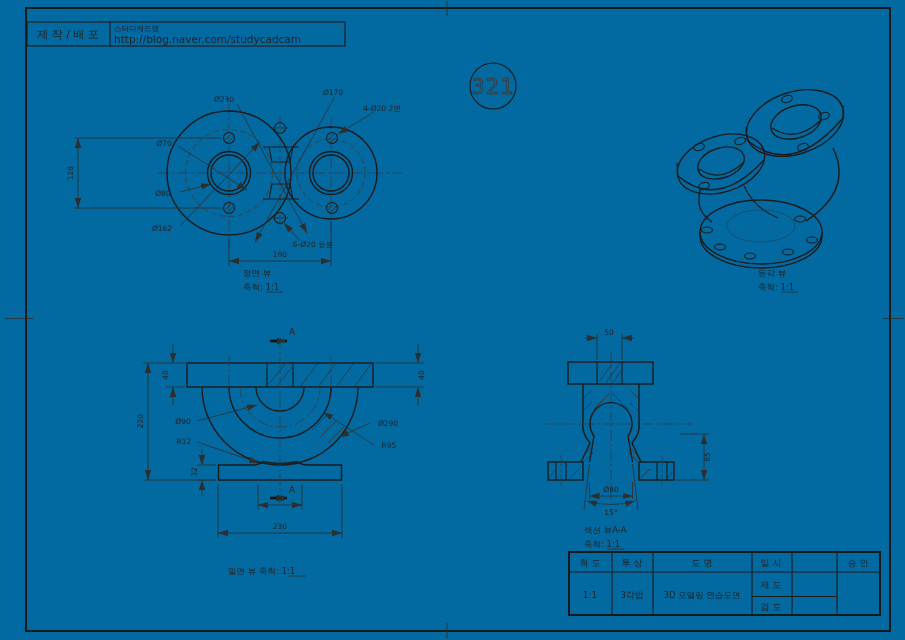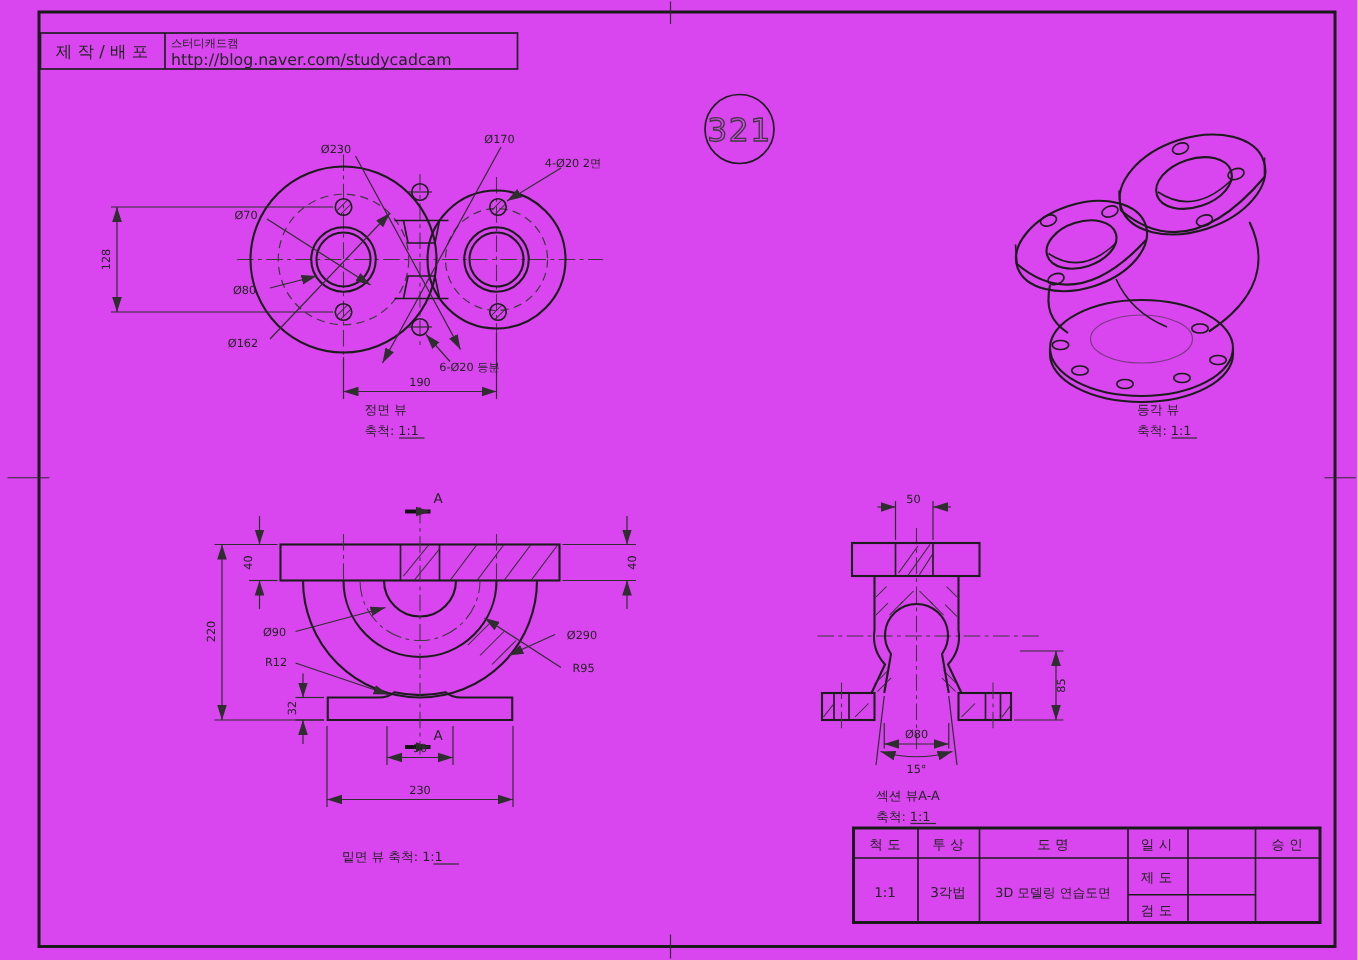--- a/index.html
+++ b/index.html
@@ -1,16 +1,16 @@
 <!DOCTYPE html>
 <html><head>
 <meta charset="utf-8">
 <style>
   html,body{margin:0;padding:0;background:#f5f5f5;}
-  #stage{position:relative;width:905px;height:640px;background:#d946ef;overflow:hidden;
+  #stage{position:relative;width:905px;height:640px;background:#0369a1;overflow:hidden;
          font-family:"DejaVu Sans",sans-serif;}
   svg{position:absolute;left:0;top:0;}
   .frame{stroke:#1a1a1a;stroke-width:2;fill:none;}
   .obj{stroke:#1c1c1c;stroke-width:1.4;fill:none;}
   .obj2{stroke:#1c1c1c;stroke-width:1.1;fill:none;}
   .thin{stroke:#2e2e2e;stroke-width:0.8;fill:none;}
   .dim{stroke:#2e2e2e;stroke-width:0.8;fill:none;}
   .cl{stroke:#3a3a3a;stroke-width:0.7;fill:none;stroke-dasharray:11 3 2.5 3;}
   .dash{stroke:#3a3a3a;stroke-width:0.8;fill:none;stroke-dasharray:5.5 3.5;}
   .hatch{stroke:#2e2e2e;stroke-width:0.7;fill:none;}

